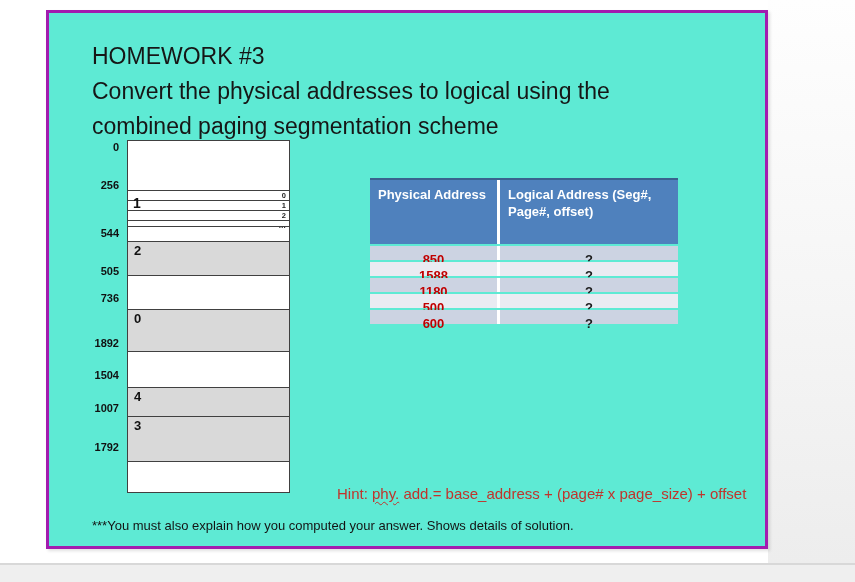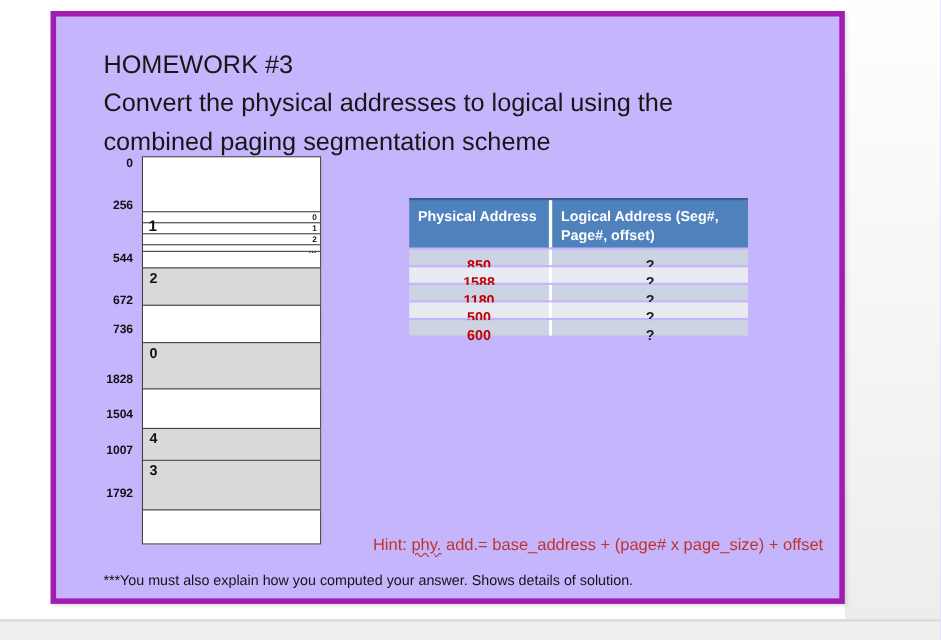--- a/index.html
+++ b/index.html
@@ -13,21 +13,21 @@
   .right-bg {
     position:absolute; left:768px; top:0; width:87px; height:563px;
     background:linear-gradient(180deg,#fefefe 0%,#f5f5f5 55%,#ededed 100%);
   }
   .bottom-strip {
     position:absolute; left:0; top:563px; width:855px; height:19px;
     background:#efefef; border-top:2px solid #d8d8d8;
   }
   .slide {
     position:absolute; left:46px; top:10px; width:722px; height:539px;
-    background:#c4b5fd; border:5px solid #a21caf;
+    background:#5eead4; border:3px solid #a21caf;
     box-shadow:2px 2px 3px rgba(0,0,0,0.12);
   }
   
   .title { position:absolute; left:43px; top:26px; font-size:23px; line-height:35px; color:#161616; }
   
   .mem-box {
     position:absolute; left:78px; top:127px; width:163px; height:353px;
     border:1px solid var(--box_border,#404040); background:#fff;
   }
   .addr-label {
@@ -58,21 +58,21 @@
   }
   .seg-2 { top:100px; height:35px; }
   .seg-0 { top:168px; height:43px; }
   .seg-4 { top:246px; height:30px; }
   .seg-3 { top:276px; height:45px; border-top:none; }
   
   .addr-table { position:absolute; left:321px; top:165px; width:308px; }
   .t-head {
     display:flex; background:var(--header_blue,#4f81bd);
     border-top:2px solid var(--header_top_border,#3a618e);
-    color:#fff; font-weight:bold; font-size:13px; line-height:17px; height:45px;
+    color:#fff; font-weight:bold; font-size:13px; line-height:17px; height:66px;
   }
   .t-head .hc { padding:6px 8px 0 8px; }
   .hc1 { width:130px; border-right:3px solid #fff; }
   .hc2 { flex:1; }
   .t-row { display:flex; margin-top:2px; height:14px; font-size:13px; font-weight:bold; }
   .t-row .c1 {
     width:130px; border-right:3px solid #fff; text-align:center; line-height:28px;
     color:var(--value_red,#c00000);
   }
   .t-row .c2 { flex:1; text-align:center; line-height:28px; color:#1a1a1a; }
@@ -97,23 +97,23 @@
 
   <div class="title">
     <div>HOMEWORK #3</div>
     <div>Convert the physical addresses to logical using the</div>
     <div>combined paging segmentation scheme</div>
   </div>
 
   <span class="addr-label" style="top:127px">0</span>
   <span class="addr-label" style="top:165px">256</span>
   <span class="addr-label" style="top:213px">544</span>
-  <span class="addr-label" style="top:251px">672</span>
+  <span class="addr-label" style="top:251px">505</span>
   <span class="addr-label" style="top:278px">736</span>
-  <span class="addr-label" style="top:323px">1828</span>
+  <span class="addr-label" style="top:323px">1892</span>
   <span class="addr-label" style="top:355px">1504</span>
   <span class="addr-label" style="top:388px">1007</span>
   <span class="addr-label" style="top:427px">1792</span>
 
   <div class="mem-box">
     <div class="page-row" style="top:49px;height:10px">
       <span class="pg-num">0</span>
     </div>
     <div class="page-row" style="top:59px;height:10px">
       <span class="pg-num">1</span>

